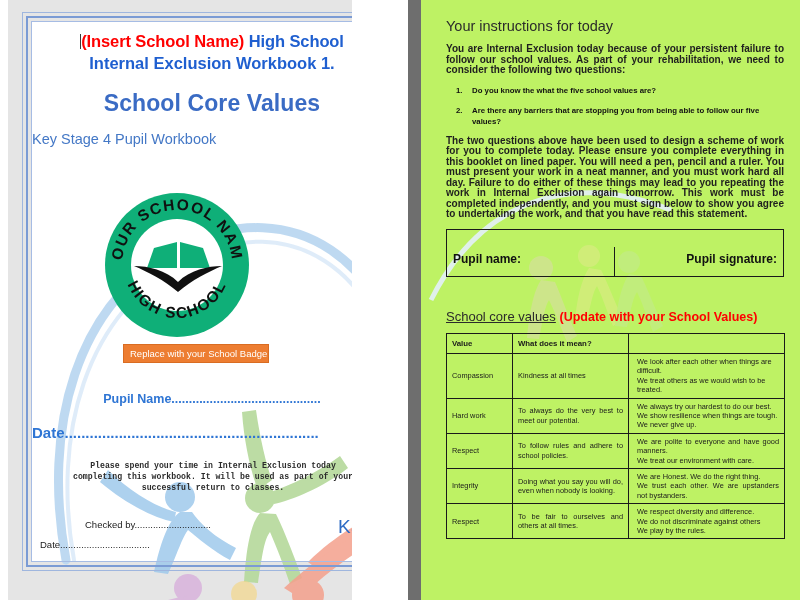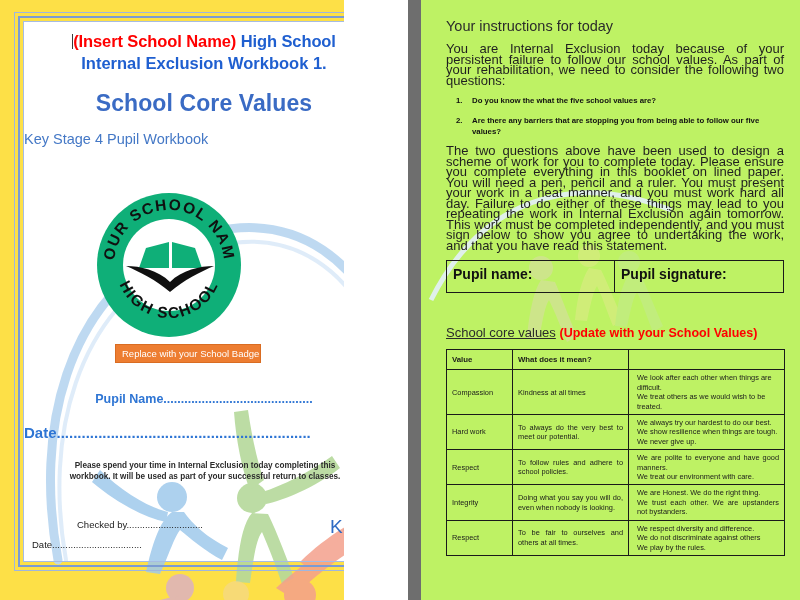--- a/index.html
+++ b/index.html
@@ -11,24 +11,24 @@
     width: 800px;
     height: 600px;
     overflow: hidden;
     font-family: "Liberation Sans", sans-serif;
     position: relative;
   }
 
   
   #cover-page {
     position: absolute;
-    left: 0; top: 0;
+    left: 8px; top: 0;
     width: 344px;
     height: 600px;
-    background: #fde047;
+    background: #e5e5e5;
     overflow: hidden;
   }
   
   .cover-border-outer {
     position: absolute;
     left: 14px; top: 12px;
     width: 379px; height: 559px;
     border: 1px solid #9FB6DE;
     box-sizing: border-box;
   }
@@ -150,20 +150,21 @@
   }
   .cover-note {
     position: absolute;
     left: 36px; top: 438px;
     width: 290px;
     text-align: center;
     font-size: 8.2px;
     line-height: 11px;
     color: #2b2b2b;
     font-weight: 600;
+    font-family: Liberation Mono, monospace;
   }
   .checked-by {
     position: absolute;
     left: 8px; top: 497px;
     font-size: 9.5px;
     color: #1a1a1a;
     margin-left: 45px;
   }
   .checked-date {
     position: absolute;
@@ -206,25 +207,25 @@
     left: 25px; top: 18px;
     width: 338px;
   }
   .instr-heading {
     font-size: 14.5px;
     color: #2b2b2b;
     font-weight: 400;
     margin-bottom: 10px;
   }
   .instr-para {
-    font-size: 13px;
+    font-size: 10px;
     line-height: 10.5px;
     color: #1f1f1f;
     text-align: justify;
-    font-weight: 400;
+    font-weight: 700;
     margin: 0 0 9px 0;
   }
   .instr-qlist {
     margin: 0 0 9px 0;
     padding: 0;
     list-style: none;
   }
   .instr-qlist li {
     font-size: 7.8px;
     line-height: 11px;
@@ -242,26 +243,27 @@
 
   .signbox {
     width: 338px;
     border: 1.2px solid #1a1a1a;
     box-sizing: border-box;
     display: flex;
     margin-top: 2px;
   }
   .signbox > div {
     padding: 5px 6px 10px 6px;
-    font-size: 14px;
+    font-size: 12px;
     font-weight: bold;
     color: #111;
+    margin-top: 17px;
   }
   .signbox .cell-name { width: 50%; border-right: 1.2px solid #1a1a1a; box-sizing: border-box; }
-  .signbox .cell-sig  { width: 50%; box-sizing: border-box; }
+  .signbox .cell-sig  { width: 50%; box-sizing: border-box; text-align: right; }
 
   .values-heading {
     margin-top: 32px;
     font-size: 13px;
     white-space: nowrap;
   }
   .values-heading .vh-main {
     color: #2b2b2b;
     text-decoration: underline;
     font-weight: 400;

